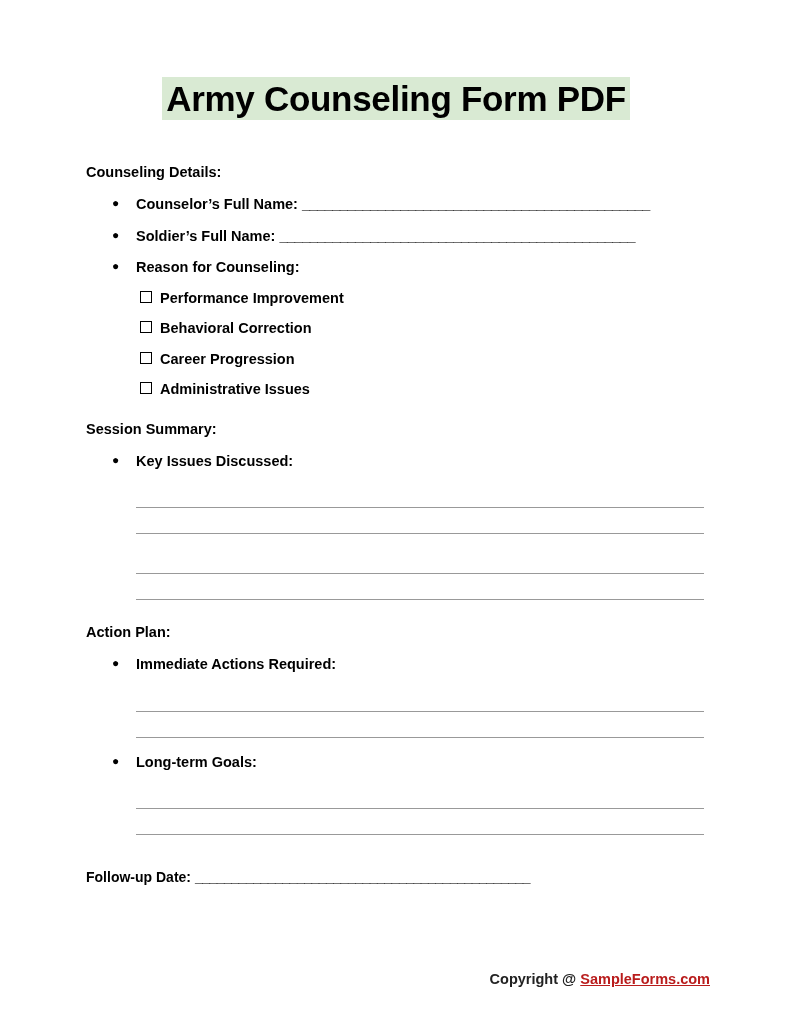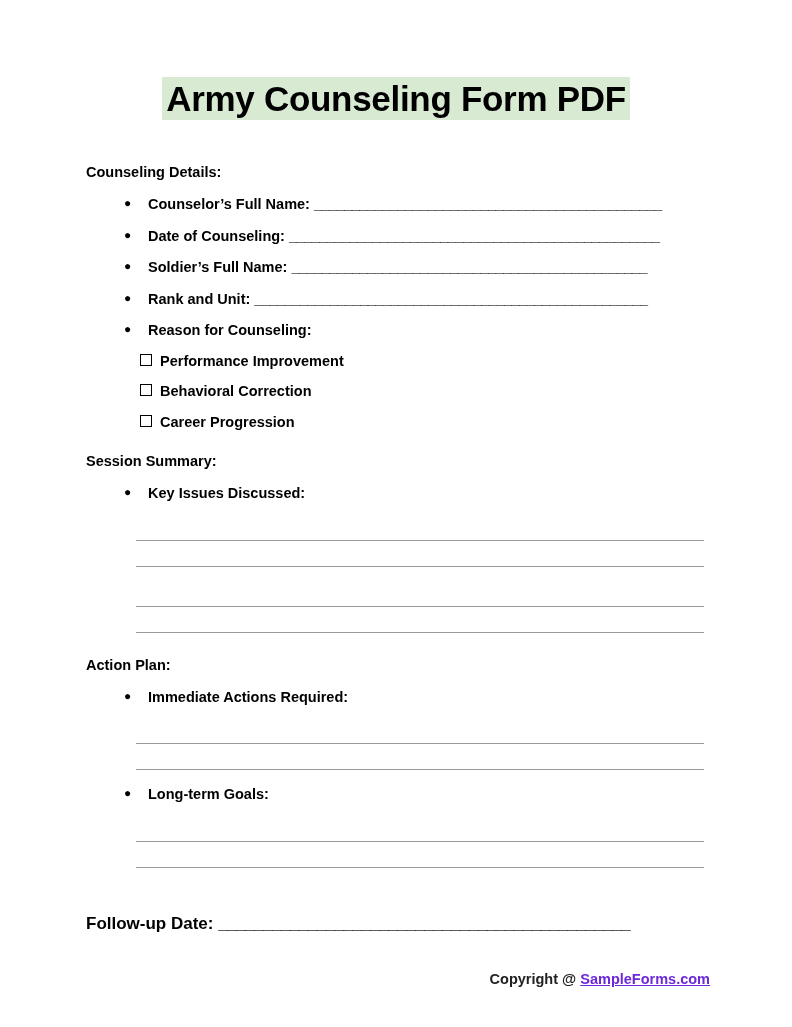--- a/index.html
+++ b/index.html
@@ -38,21 +38,21 @@
   .section-head {
     font-size: 14.5px;
     font-weight: bold;
     margin-top: 24px;
     margin-bottom: 4px;
   }
   #section-counseling-details { margin-top: 44px; }
 
   ul.bullets {
     list-style: none;
-    margin: 12px;
+    margin: 0;
     padding: 0;
   }
   ul.bullets > li {
     position: relative;
     padding-left: 50px;
     font-size: 14.5px;
     font-weight: bold;
     line-height: 1.0;
     margin-top: 17px;
     white-space: nowrap;
@@ -92,81 +92,76 @@
   .answer-lines {
     margin-left: 50px;
     margin-top: 14px;
   }
   .answer-lines .rule {
     border-bottom: 1.2px solid #999999;
     height: 25px;
     width: 568px;
   }
   .followup {
-    font-size: 17px;
-    font-weight: bold;
-    margin-top: 46px;
+    font-size: 14px;
+    font-weight: bold;
+    margin-top: 34px;
     white-space: nowrap;
   }
   .footer {
     position: absolute;
     right: 82px;
     bottom: 40px;
     font-size: 14.5px;
     font-weight: bold;
     color: #222222;
     white-space: nowrap;
   }
   .footer a {
-    color: #6d28d9;
+    color: #b91c1c;
     text-decoration: underline;
     font-weight: bold;
   }
   .sub-bullets-wrap { margin-top: 2px; }
 </style>
 </head>
 <body>
 
 <div class="page">
 
   <h1 class="doc-title"><span class="hl">Army Counseling Form PDF</span></h1>
 
   <div class="section-head" id="section-counseling-details">Counseling Details:</div>
 
   <ul class="bullets">
     <li>
       <span>Counselor’s Full Name:</span>
       <span class="fieldline">______________________________________________</span>
     </li>
     <li>
-      <span>Date of Counseling:</span>
-      <span class="fieldline">_________________________________________________</span>
-    </li>
-    <li>
       <span>Soldier’s Full Name:</span>
       <span class="fieldline">_______________________________________________</span>
     </li>
     <li>
-      <span>Rank and Unit:</span>
-      <span class="fieldline">____________________________________________________</span>
-    </li>
-    <li>
       <span>Reason for Counseling:</span>
     </li>
   </ul>
 
   <ul class="checkbox-list sub-bullets-wrap">
     <li>
       <span class="box"></span><span>Performance Improvement</span>
     </li>
     <li>
       <span class="box"></span><span>Behavioral Correction</span>
     </li>
     <li>
       <span class="box"></span><span>Career Progression</span>
+    </li>
+    <li>
+      <span class="box"></span><span>Administrative Issues</span>
     </li>
   </ul>
 
   <div class="section-head">Session Summary:</div>
 
   <ul class="bullets">
     <li>
       <span>Key Issues Discussed:</span>
     </li>
   </ul>

